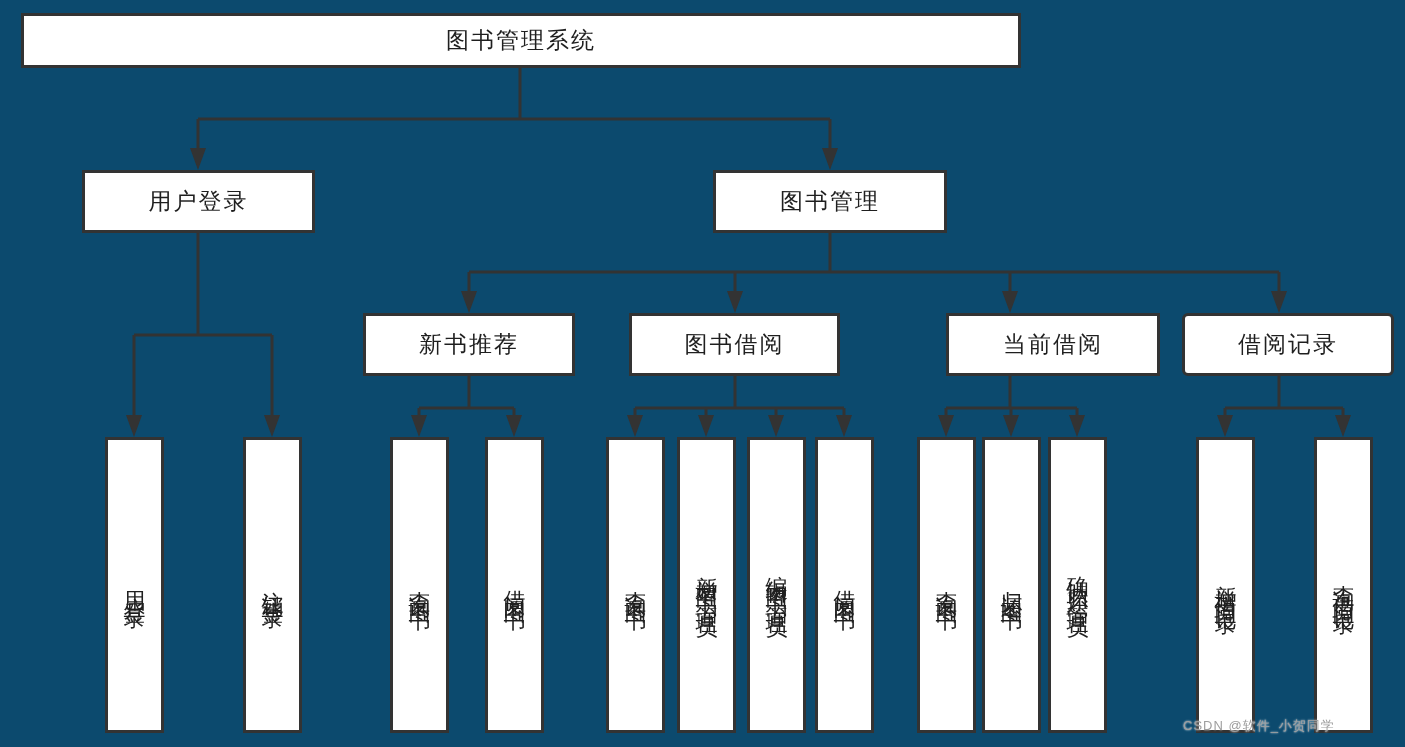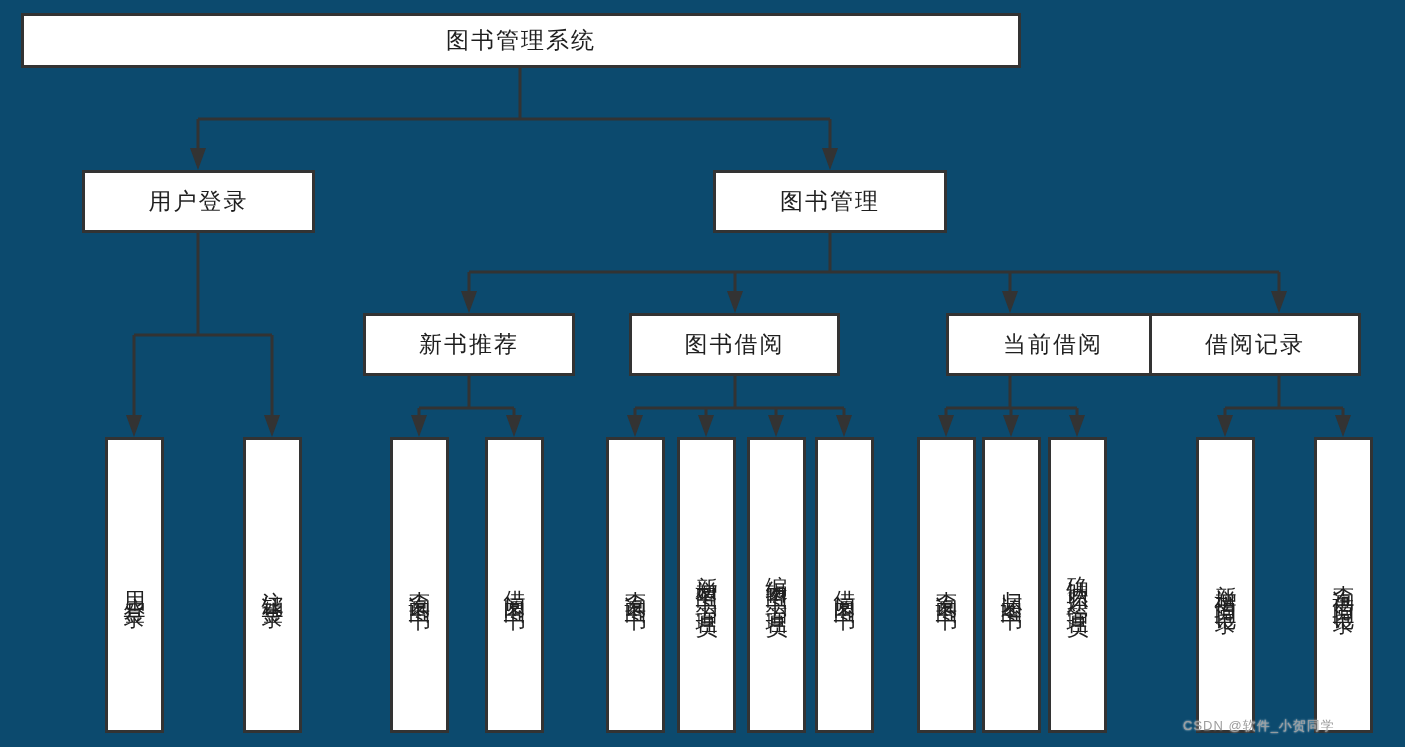--- a/index.html
+++ b/index.html
@@ -141,21 +141,21 @@
   </svg>
 
   <div class="box root-box">图书管理系统</div>
 
   <div class="box lvl2" style="left:82px; width:233px;">用户登录</div>
   <div class="box lvl2" style="left:713px; width:234px;">图书管理</div>
 
   <div class="box lvl3" style="left:363px; width:212px;">新书推荐</div>
   <div class="box lvl3" style="left:629px; width:211px;text-align:right;">图书借阅</div>
   <div class="box lvl3" style="left:946px; width:214px;">当前借阅</div>
-  <div class="box lvl3" style="left:1149px; width:212px;">借阅记录</div>
+  <div class="box lvl3" style="left:1182px; width:212px;border-radius:6px;">借阅记录</div>
 
   <div class="box leaf" style="left:105px;">用户登录</div>
   <div class="box leaf" style="left:243px;">注销登录</div>
 
   <div class="box leaf" style="left:390px;">查询图书</div>
   <div class="box leaf" style="left:485px;">借阅图书</div>
 
   <div class="box leaf" style="left:606px;">查询图书</div>
   <div class="box leaf" style="left:677px;">新增图书（管理员）</div>
   <div class="box leaf" style="left:747px;">编辑图书（管理员）</div>

